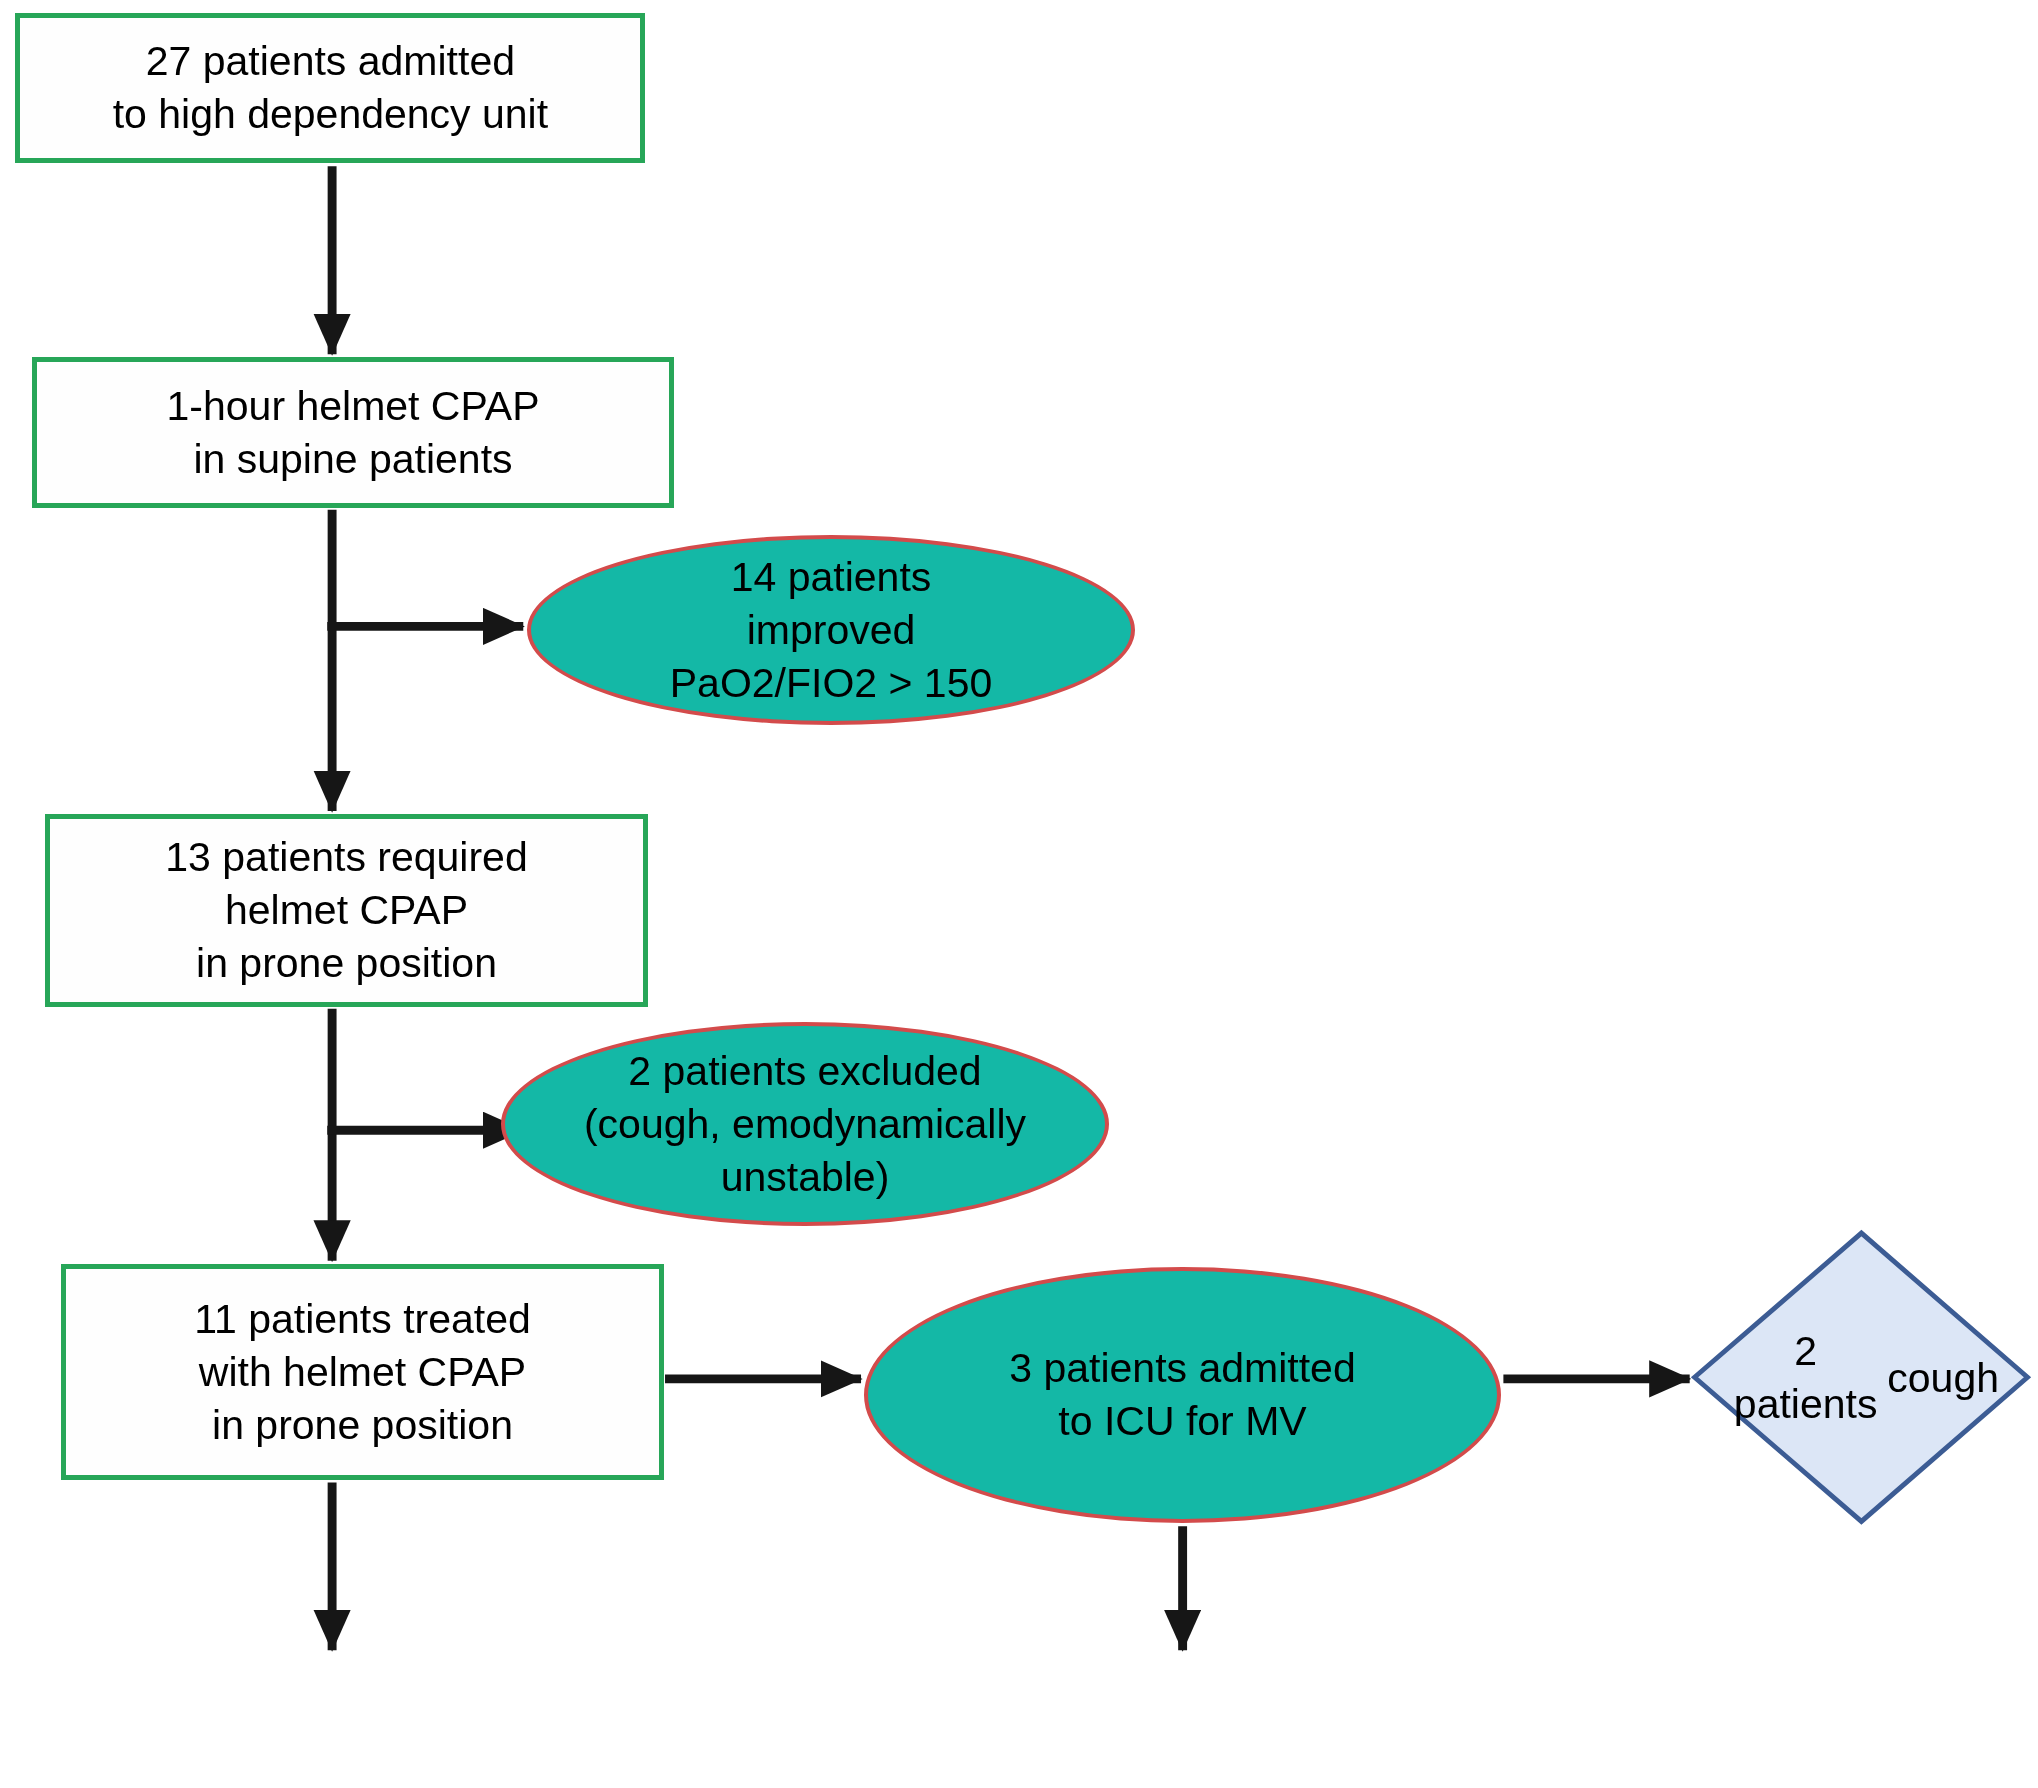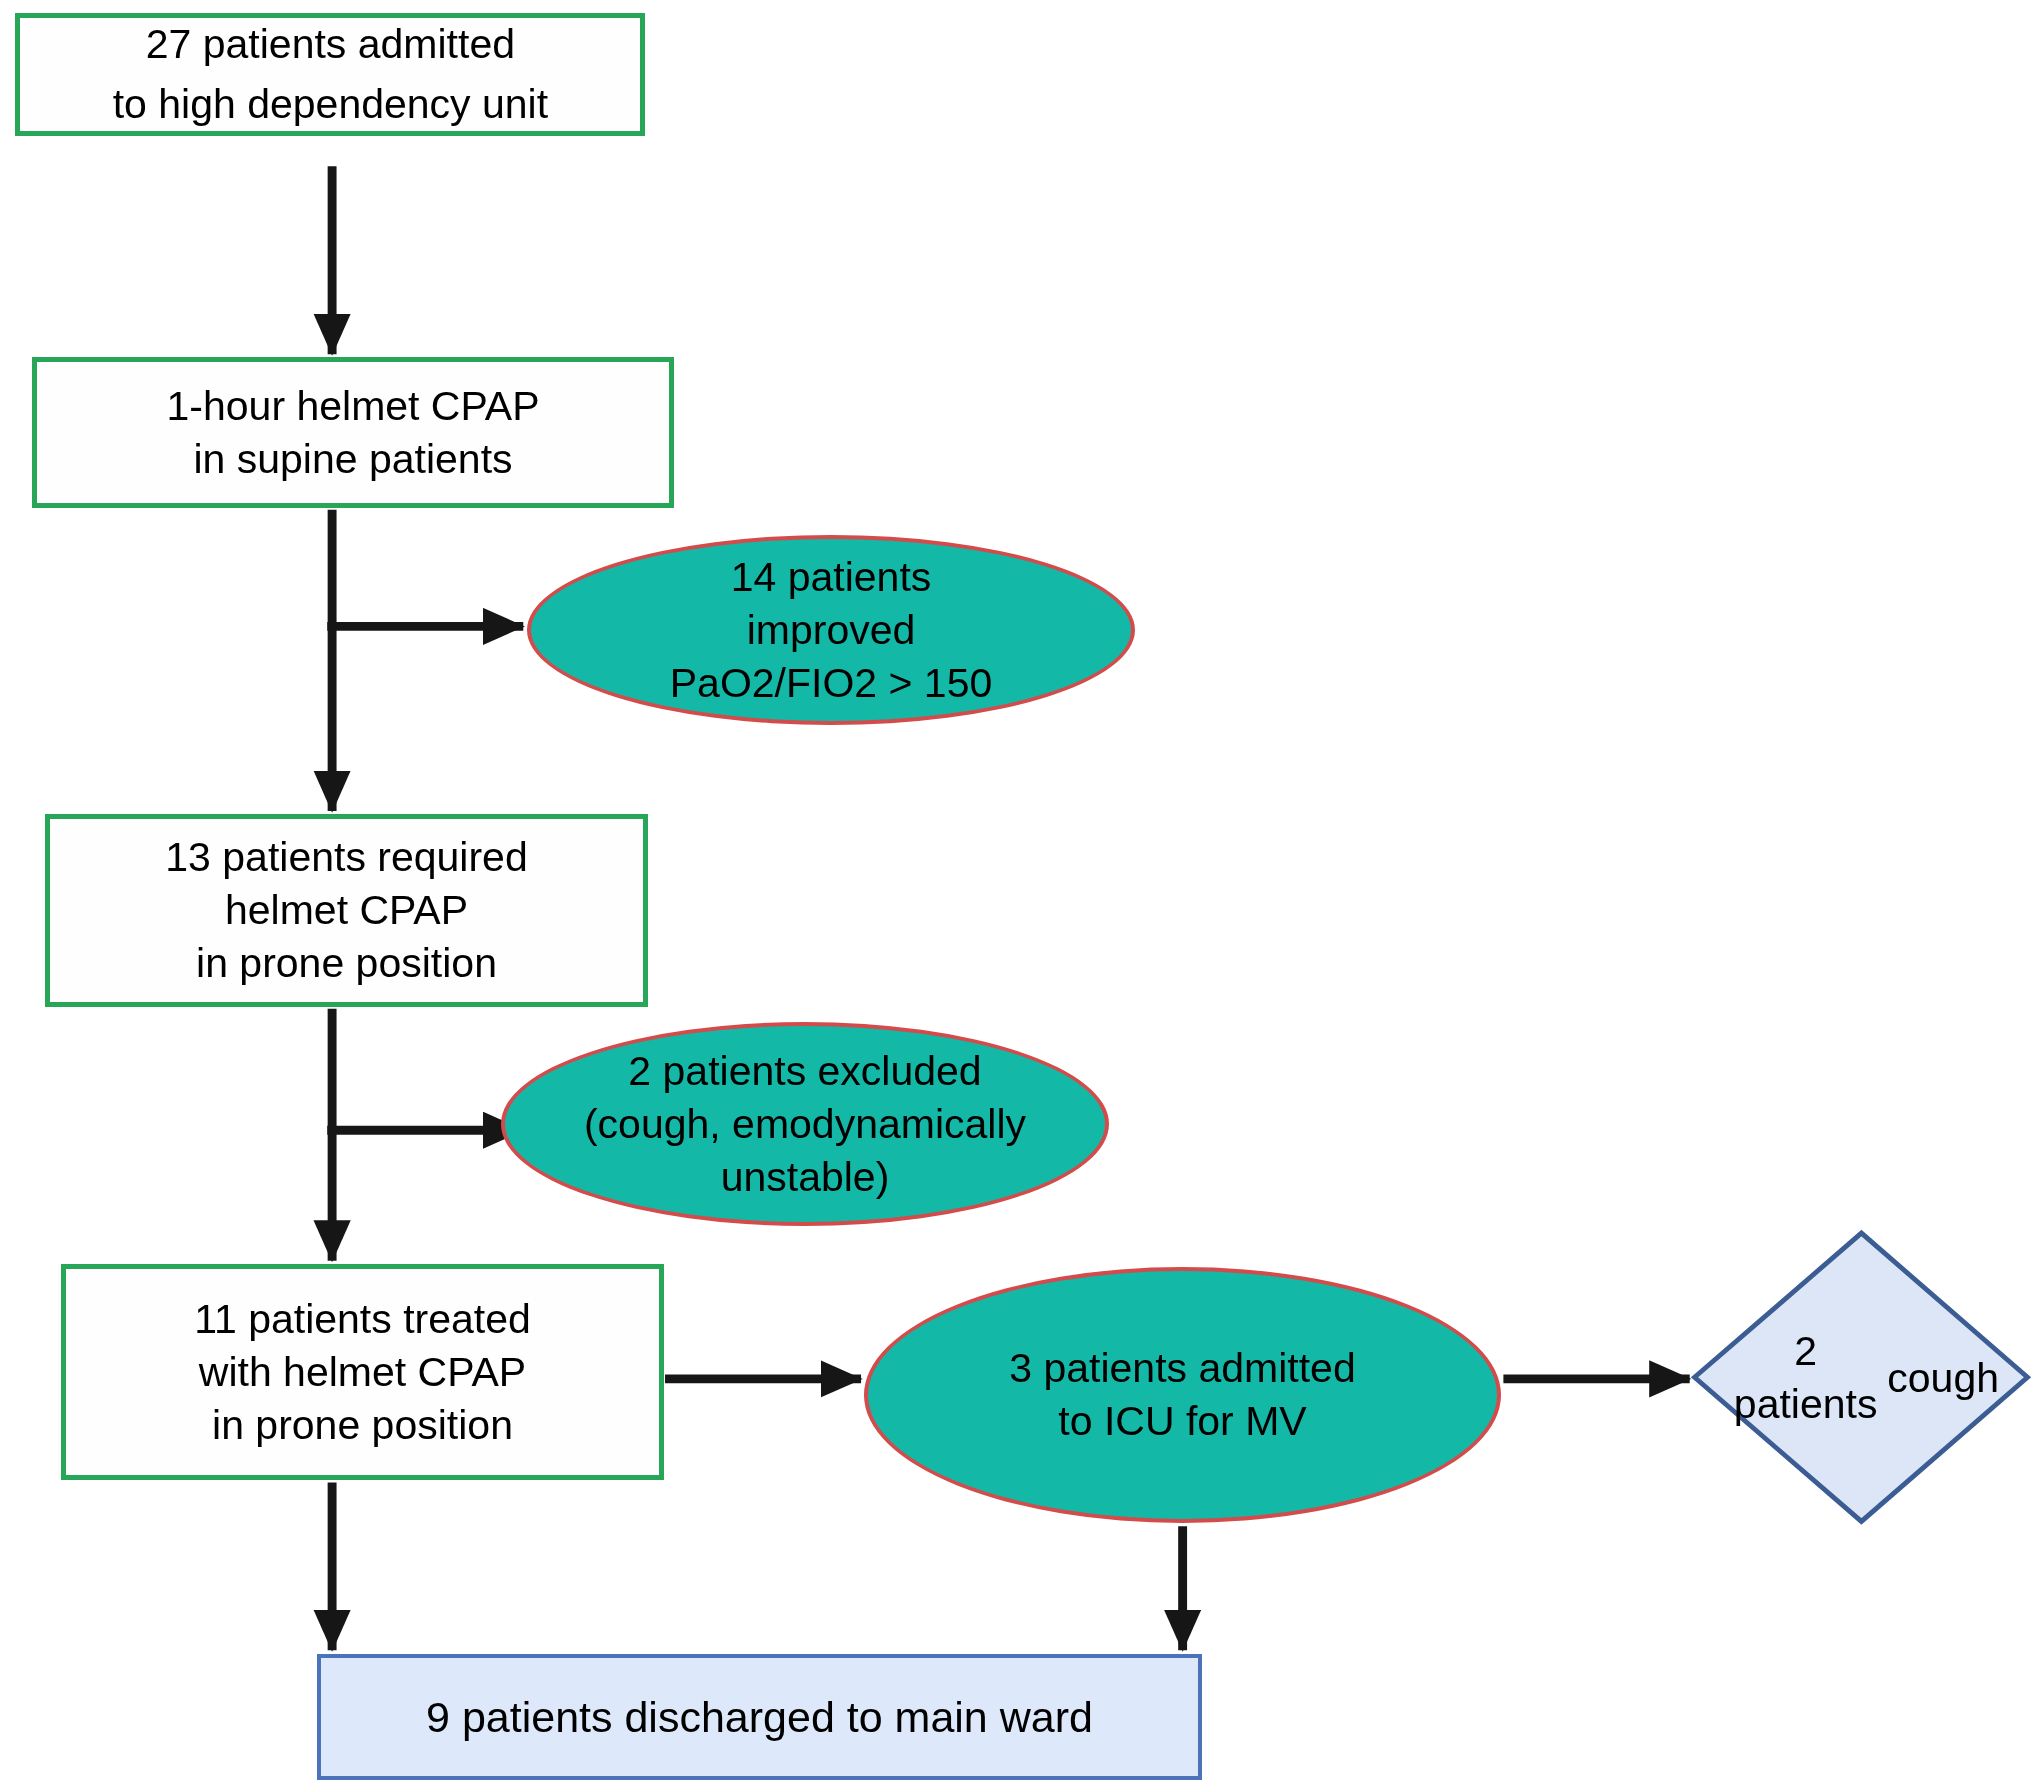--- a/index.html
+++ b/index.html
@@ -53,21 +53,21 @@
     position: absolute;
     display: flex;
     flex-direction: row;
     align-items: center;
     justify-content: center;
     text-align: center;
     font-size: 41px;
     line-height: 53px;
   }
   
-  #node-admitted      { left: 15.4px;   top: 13px;   width: 630px;  height: 123px; justify-content: space-between; }
+  #node-admitted      { left: 15.4px;   top: 13px;   width: 630px;  height: 150px; }
   #node-supine-cpap   { left: 32px;   top: 357px;  width: 642px;  height: 151px; }
   #node-improved      { left: 527px;  top: 535px;  width: 608px;  height: 190px; }
   #node-required-prone{ left: 45px;   top: 814px; width: 603px;  height: 193px; }
   #node-excluded      { left: 501px;  top: 1022px; width: 608px;  height: 204px; }
   #node-treated-prone { left: 61px;   top: 1264px; width: 603px;  height: 216px; }
   #node-icu           { left: 864px; top: 1267px; width: 637px;  height: 256px; }
   #node-died-label    { left: 1724px; top: 1317px; width: 275px;  height: 122px; }
   #node-discharged    { left: 317px;  top: 1654px; width: 885px; height: 126px; }
 </style>
 </head>
@@ -132,18 +132,15 @@
   <div class="node ellipse" id="node-icu">
     <span>3 patients admitted</span>
     <span>to ICU for MV</span>
   </div>
 
   <div class="diamond-label" id="node-died-label">
     <span>2 patients</span>
     <span>cough</span>
   </div>
 
-  <div class="node final-box" id="node-discharged">
-    <span>9 patients discharged to main ward</span>
-  </div>
 
 </div>
 
 
 </body></html>

